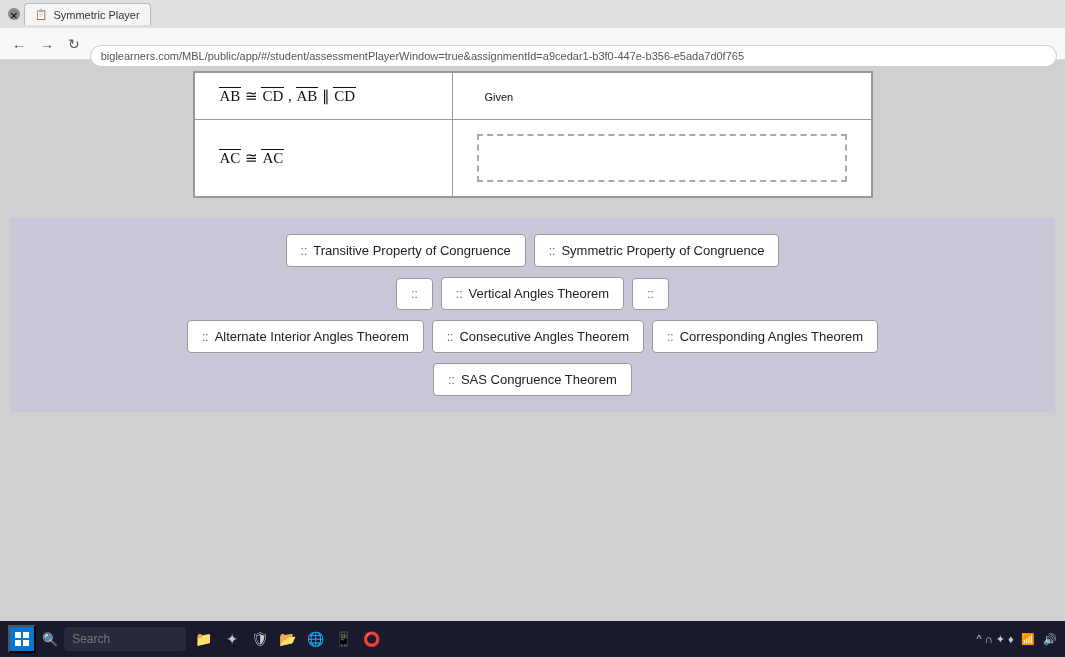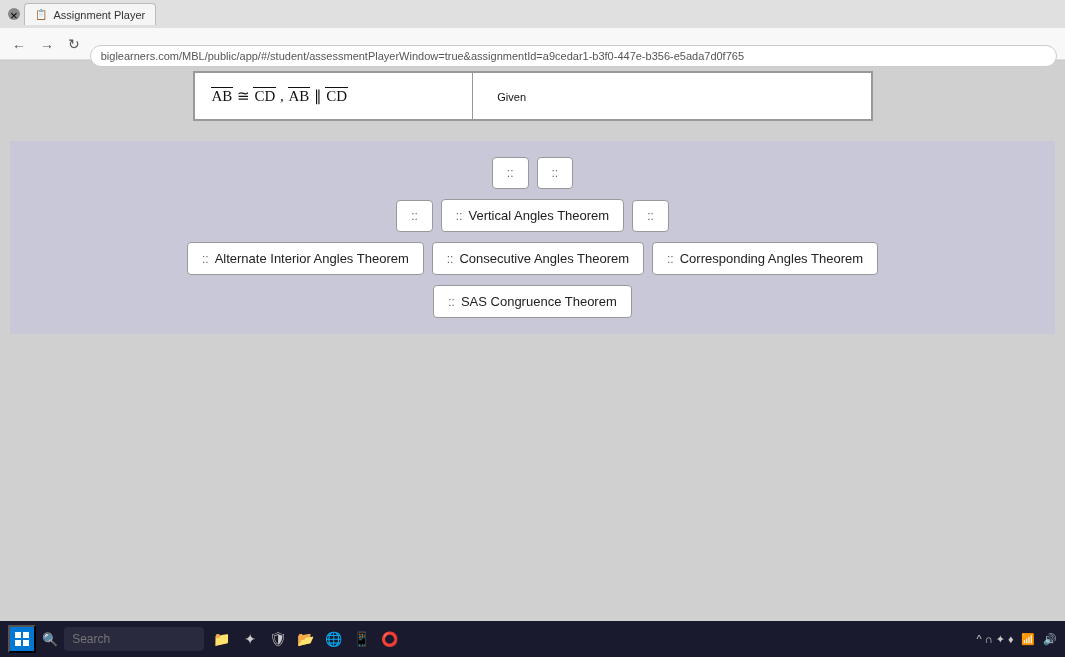--- a/index.html
+++ b/index.html
@@ -104,21 +104,21 @@
       margin-bottom: 20px;
     }
 
     .proof-table {
       width: 100%;
       border-collapse: collapse;
     }
 
     .proof-table td {
       border: 1px solid #999;
-      padding: 14px 16px;
+      padding: 14px 24px;
       vertical-align: middle;
     }
 
     .proof-table td:first-child {
       width: 280px;
       font-size: 16px;
       color: #111;
     }
 
     .proof-table td:last-child {
@@ -200,21 +200,21 @@
       cursor: pointer;
     }
 
     .taskbar-search {
       background: #2a2a3e;
       border: none;
       border-radius: 4px;
       color: #ccc;
       font-size: 12px;
       padding: 3px 8px;
-      width: 140px;
+      width: 122px;
       height: 24px;
     }
 
     .taskbar-icons {
       display: flex;
       gap: 4px;
       align-items: center;
     }
 
     .taskbar-icon {
@@ -250,21 +250,21 @@
     }
   </style>
 </head>
 <body>
 
 <div class="browser-chrome">
   <div class="tab-bar">
     <button class="browser-close-btn">×</button>
     <div class="tab-item">
       <span class="tab-icon">📋</span>
-      <span>Assignment Player</span>
+      <span>Symmetric Player</span>
     </div>
   </div>
   <div class="nav-bar">
     <button class="nav-btn">←</button>
     <button class="nav-btn">→</button>
     <button class="nav-btn">↻</button>
     <input class="address-bar" type="text" readonly="" value="biglearners.com/MBL/public/app/#/student/assessmentPlayerWindow=true&amp;assignmentId=a9cedar1-b3f0-447e-b356-e5ada7d0f765" style="">
   </div>
 </div>
 
@@ -284,34 +284,48 @@
               <span class="over">AB</span>
               <span> ∥ </span>
               <span class="over">CD</span>
             </span>
           </td>
           <td>
             <span class="given-text">Given</span>
           </td>
         </tr>
 
+        <tr>
+          <td>
+            <span class="expr">
+              <span class="over">AC</span>
+              <span> ≅ </span>
+              <span class="over">AC</span>
+            </span>
+          </td>
+          <td>
+            <span class="drop-zone"></span>
+          </td>
+        </tr>
 
 
       </tbody>
     </table>
   </div>
 
   <div class="answers-area">
 
     <div class="answer-row">
       <button class="answer-btn">
         <span class="drag-icon">::</span>
-      </button>
-      <button class="answer-btn">
-        <span class="drag-icon">::</span>
+        <span>Transitive Property of Congruence</span>
+      </button>
+      <button class="answer-btn">
+        <span class="drag-icon">::</span>
+        <span>Symmetric Property of Congruence</span>
       </button>
     </div>
 
     <div class="answer-row">
       <button class="answer-btn">
         <span class="drag-icon">::</span>
       </button>
       <button class="answer-btn">
         <span class="drag-icon">::</span>
         <span>Vertical Angles Theorem</span>

